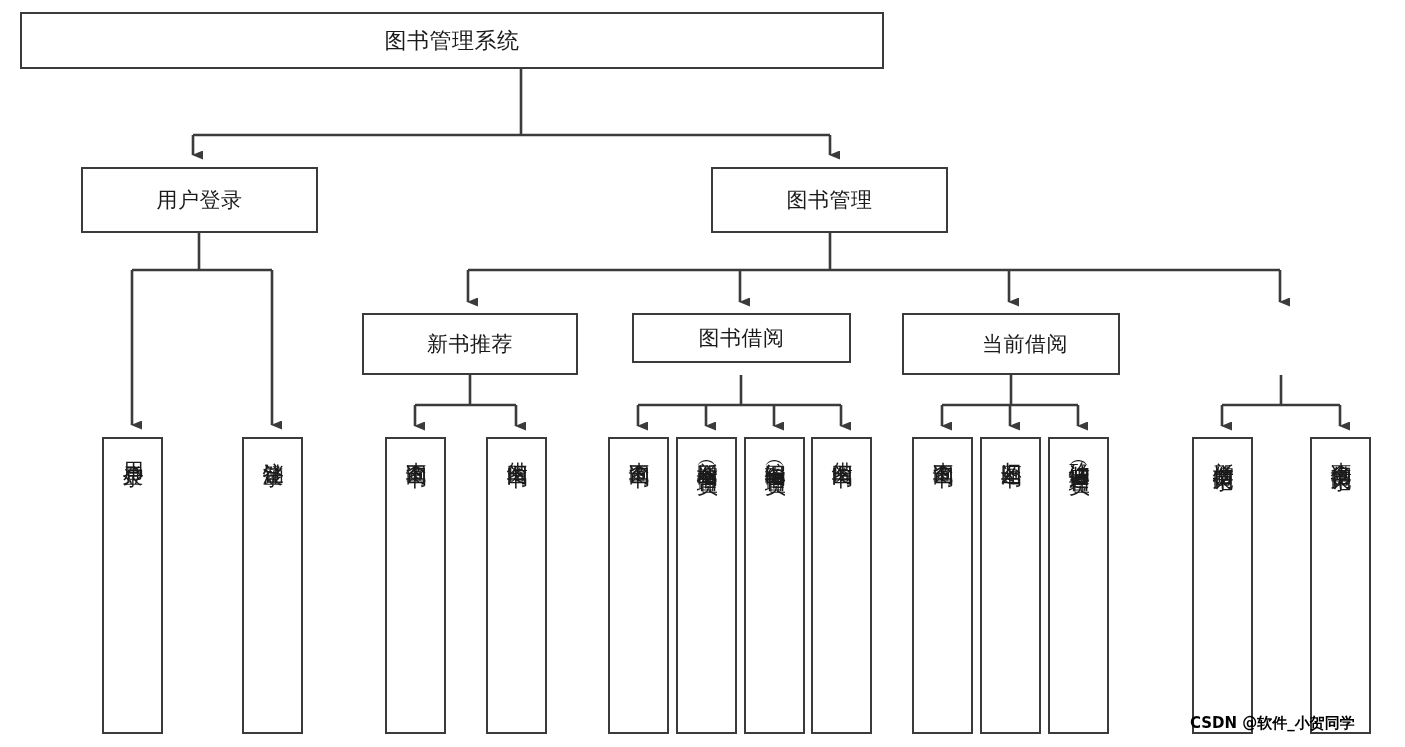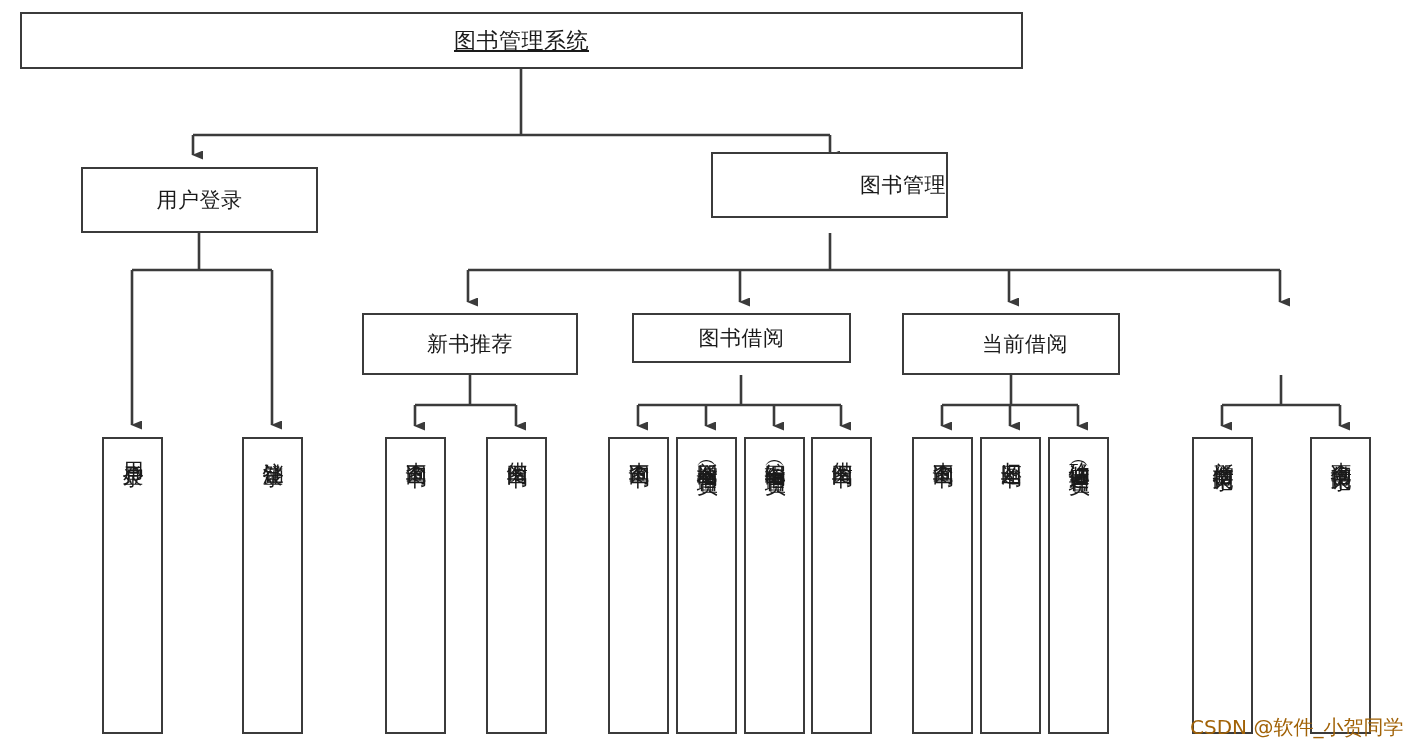--- a/index.html
+++ b/index.html
@@ -58,25 +58,26 @@
   .node.v .label {
     writing-mode: vertical-rl;
     text-orientation: upright;
     font-size: 21px;
     line-height: 1.22;
     letter-spacing: 2px;
     white-space: nowrap;
   }
   .watermark {
     position: absolute;
-    color: #a16207;
-    font-size: 20px;
+    color: #000000;
+    font-size: 15px;
     white-space: nowrap;
     z-index: 5;
     font-family: "DejaVu Sans", "Liberation Sans", sans-serif;
+    font-weight: bold;
   }
 </style>
 </head>
 <body>
 
 <div id="canvas">
 
   <svg id="wires" viewBox="0 0 1405 747">
     <defs>
       <marker id="arrow" markerWidth="9" markerHeight="11" refX="4.5" refY="10" orient="auto" markerUnits="userSpaceOnUse">
@@ -120,28 +121,28 @@
       <path d="M1010,405 L1010,426" marker-end="url(#arrow)"></path>
       <path d="M1078,405 L1078,426" marker-end="url(#arrow)"></path>
 
       <path d="M1281,375 L1281,405"></path>
       <path d="M1222,405 L1340,405"></path>
       <path d="M1222,405 L1222,426" marker-end="url(#arrow)"></path>
       <path d="M1340,405 L1340,426" marker-end="url(#arrow)"></path>
     </g>
   </svg>
 
-  <div class="node h root" style="left:20px; top:12px; width:1003px; height:57px;text-decoration:underline;">
+  <div class="node h root" style="left:20px; top:12px; width:864px; height:57px;">
     <span class="label">图书管理系统</span>
   </div>
 
   <div class="node h" style="left:81px; top:167px; width:237px; height:66px;">
     <span class="label">用户登录</span>
   </div>
-  <div class="node h" style="left:711px; top:152px; width:237px; height:66px;justify-content:flex-end;">
+  <div class="node h" style="left:711px; top:167px; width:237px; height:66px;">
     <span class="label">图书管理</span>
   </div>
 
   <div class="node h" style="left:362px; top:313px; width:216px; height:62px;align-items:center;">
     <span class="label">新书推荐</span>
   </div>
   <div class="node h" style="left:632px; top:313px; width:219px; height:50px;">
     <span class="label">图书借阅</span>
   </div>
   <div class="node h" style="left:902px; top:313px; width:218px; height:62px;padding-left:28px;">

